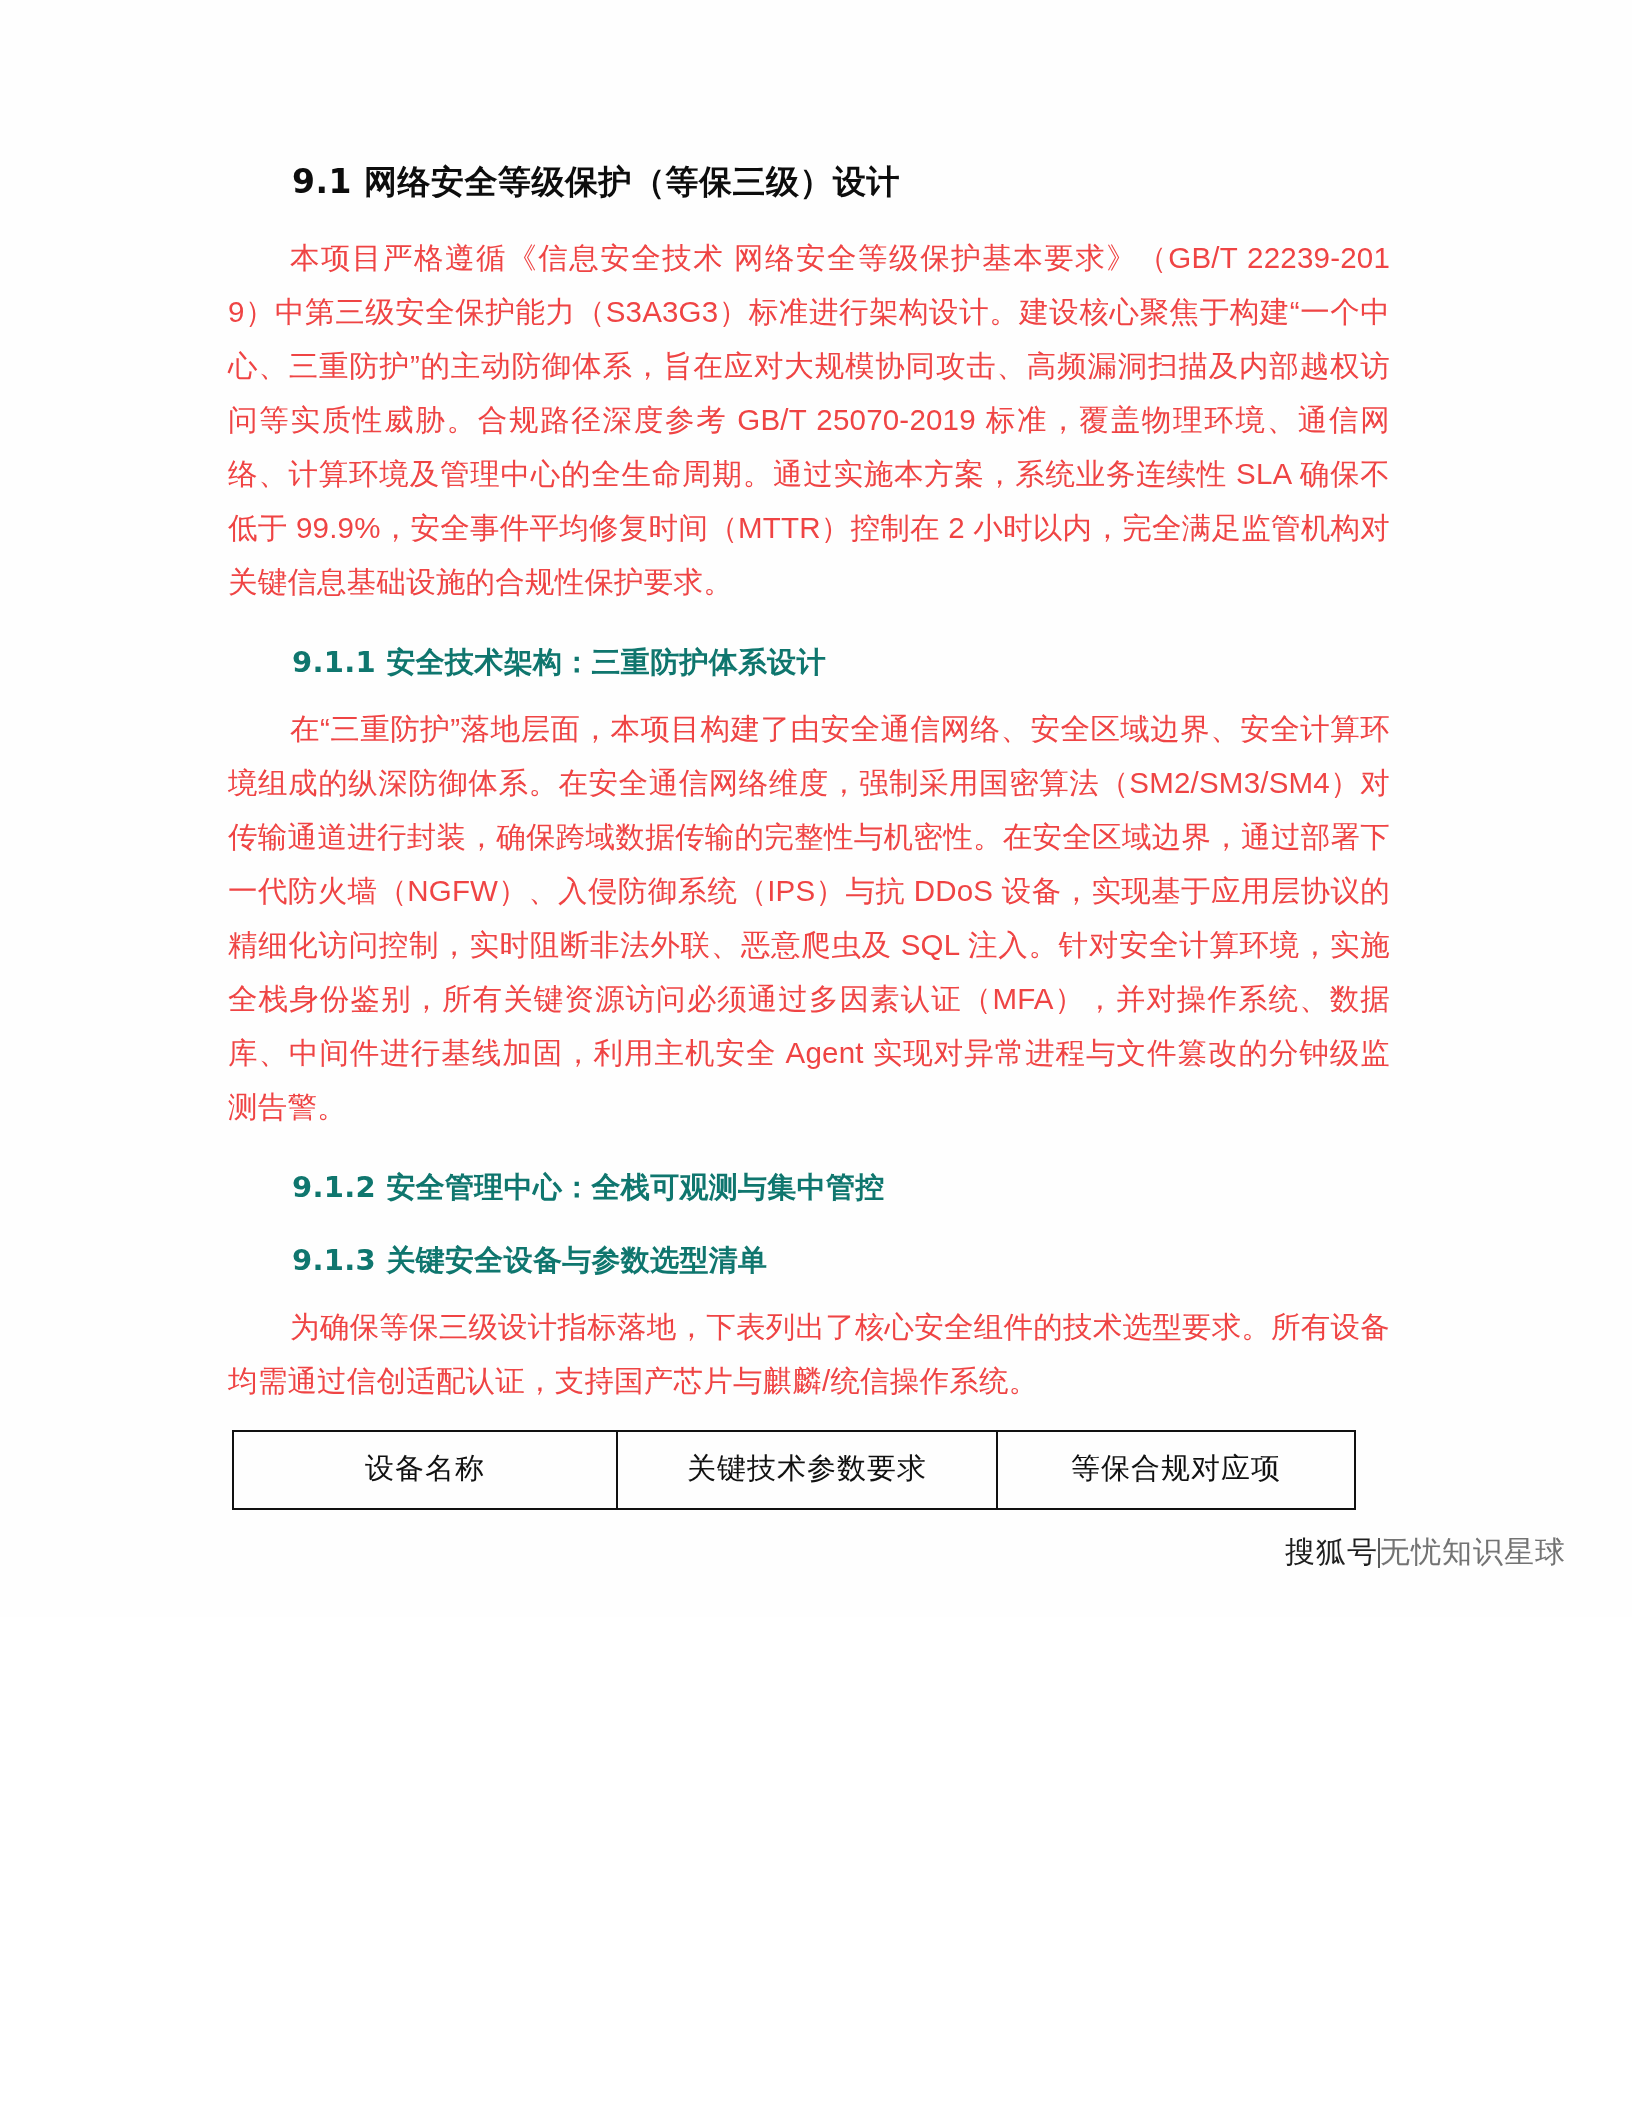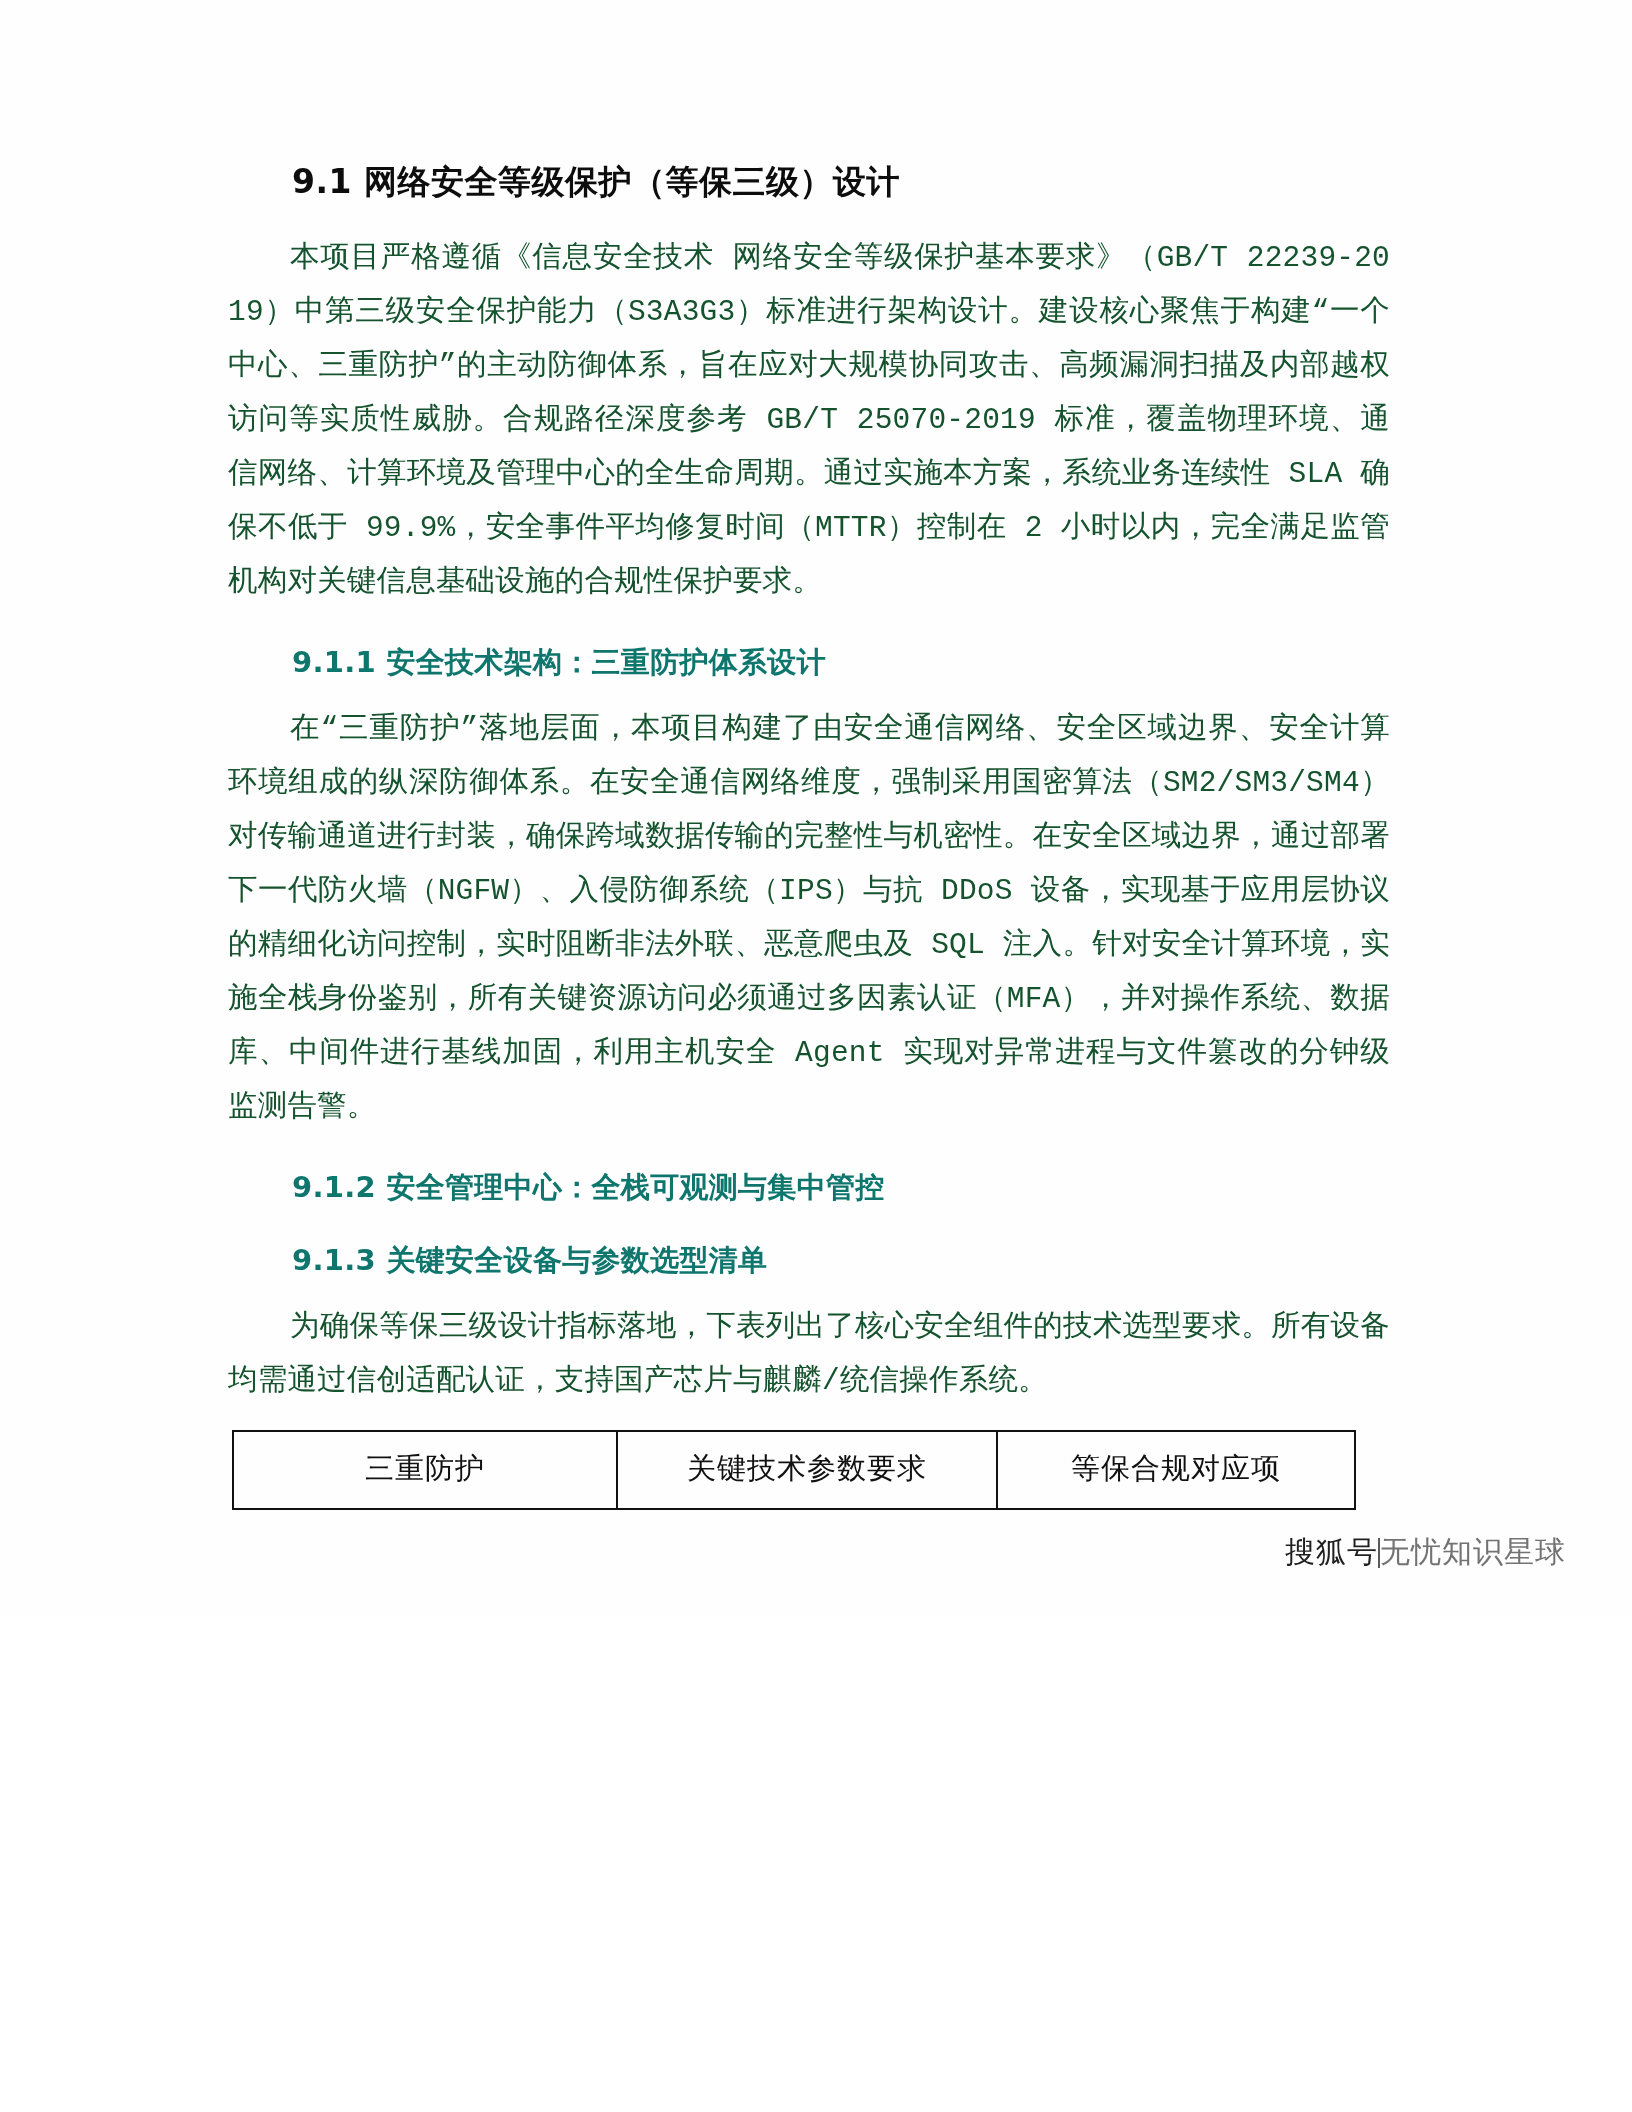--- a/index.html
+++ b/index.html
@@ -49,28 +49,28 @@
     font-weight: bold;
     letter-spacing: 0.3px;
     margin: 34px 0 20px 0;
     padding-left: 64px;
     color: #0f766e;
     line-height: 1.35;
   }
 
   
   p.body-text {
-    font-family: Liberation Mono, monospace;
+    font-family: Liberation Sans, sans-serif;
     font-size: 29.5px;
     line-height: 54px;
     margin: 0 8px 16px 0;
     text-align: justify;
     text-justify: inter-character;
     text-indent: 62px;
-    color: #14532d;
+    color: #ef4444;
     letter-spacing: 0.2px;
     word-break: break-all;
   }
 
   
   table.spec-table {
     border-collapse: collapse;
     margin-top: 22px;
     margin-left: 4px;
     width: 1122px;
@@ -137,21 +137,21 @@
     <p class="body-text">为确保等保三级设计指标落地，下表列出了核心安全组件的技术选型要求。所有设备均需通过信创适配认证，支持国产芯片与麒麟/统信操作系统。</p>
 
     <table class="spec-table">
       <colgroup>
         <col class="c1">
           <col class="c2">
           <col class="c3">
       </colgroup>
       <thead>
         <tr>
-          <th>三重防护</th>
+          <th>设备名称</th>
           <th>关键技术参数要求</th>
           <th>等保合规对应项</th>
         </tr>
       </thead>
     </table>
 
   </div>
 
   <div class="watermark">
     <span class="wm-brand">搜狐号</span>

